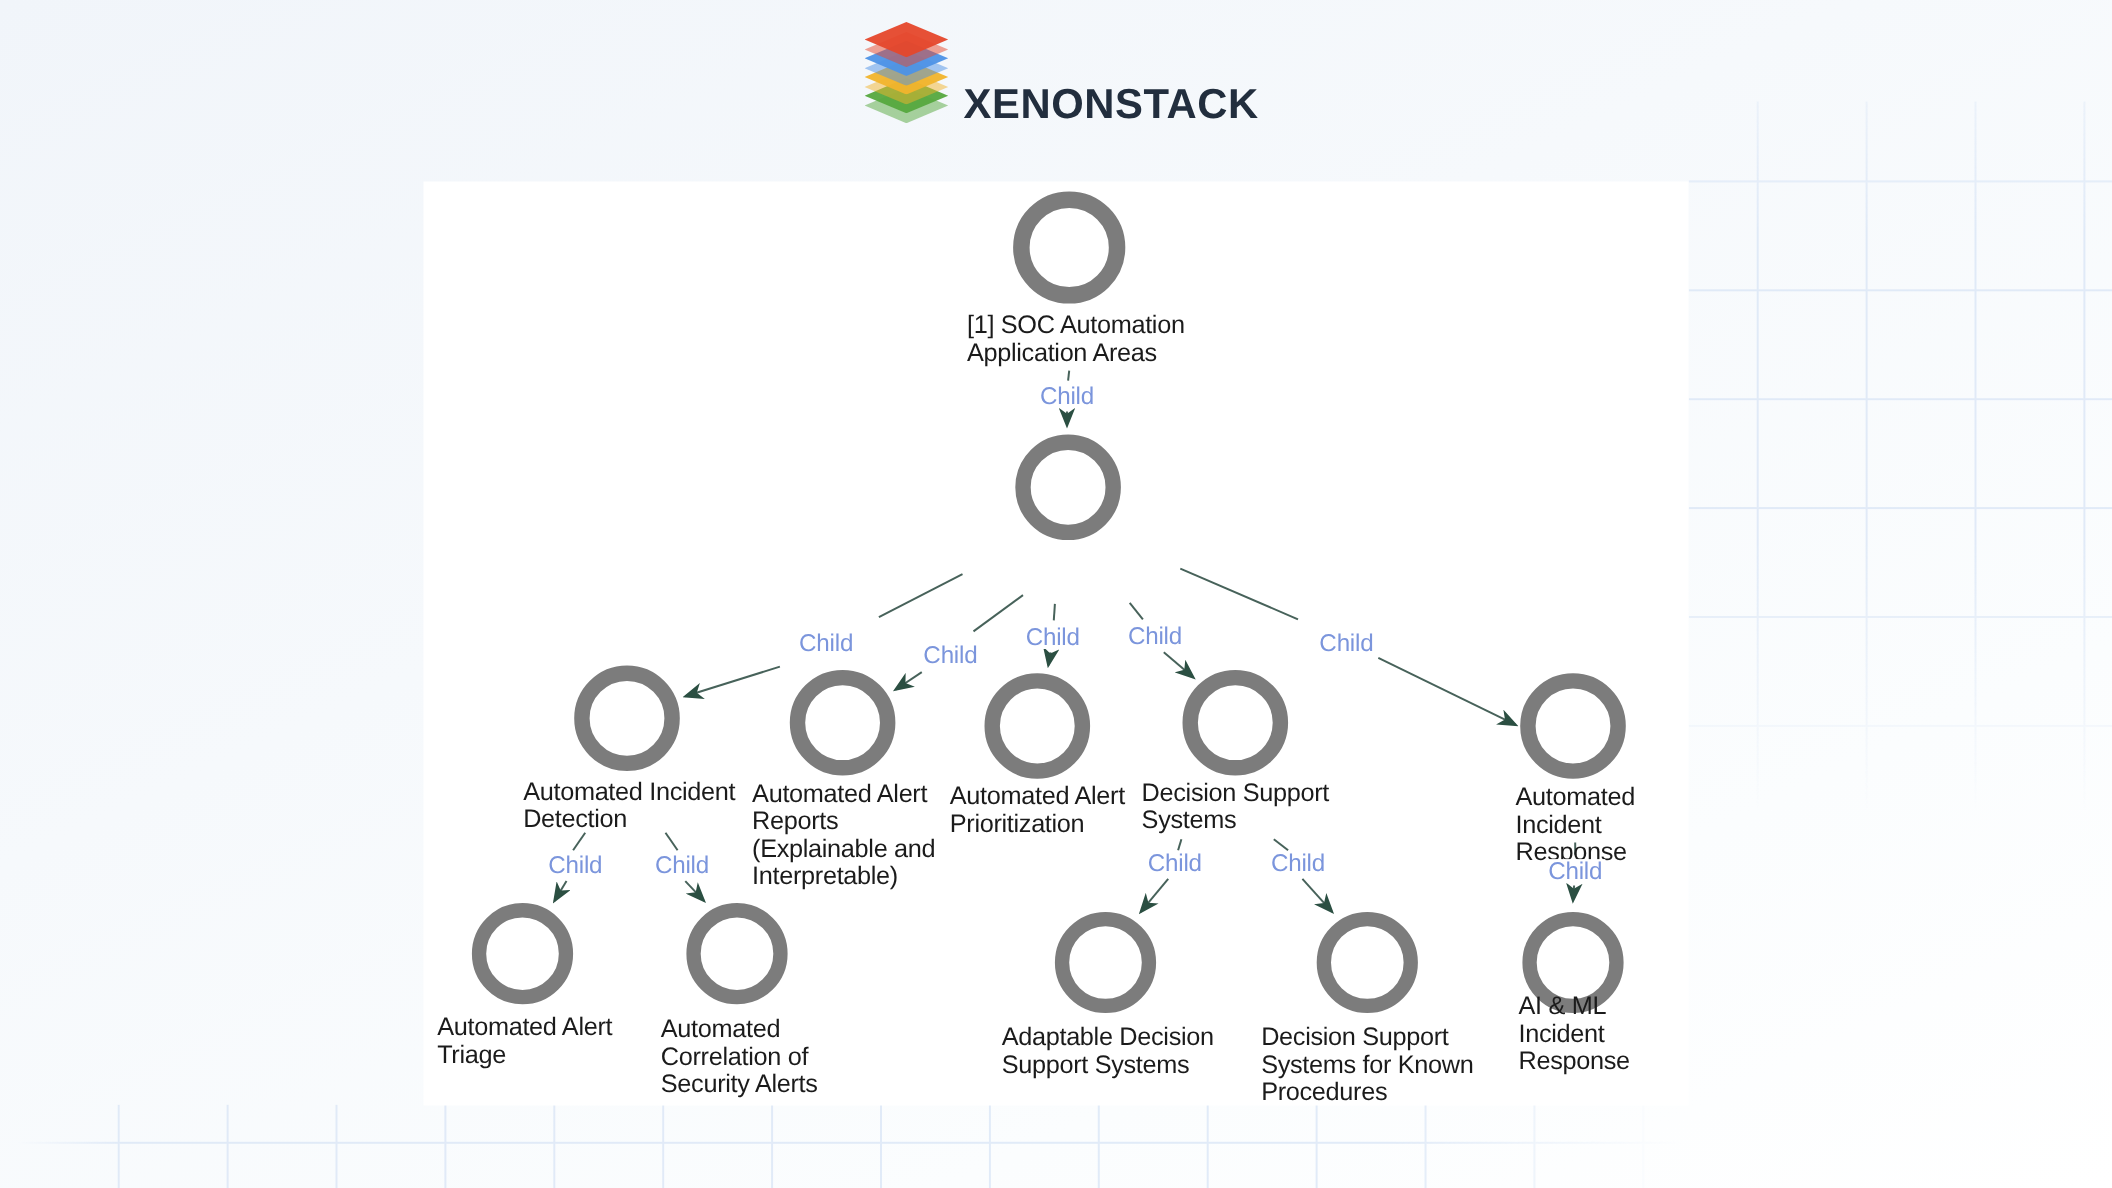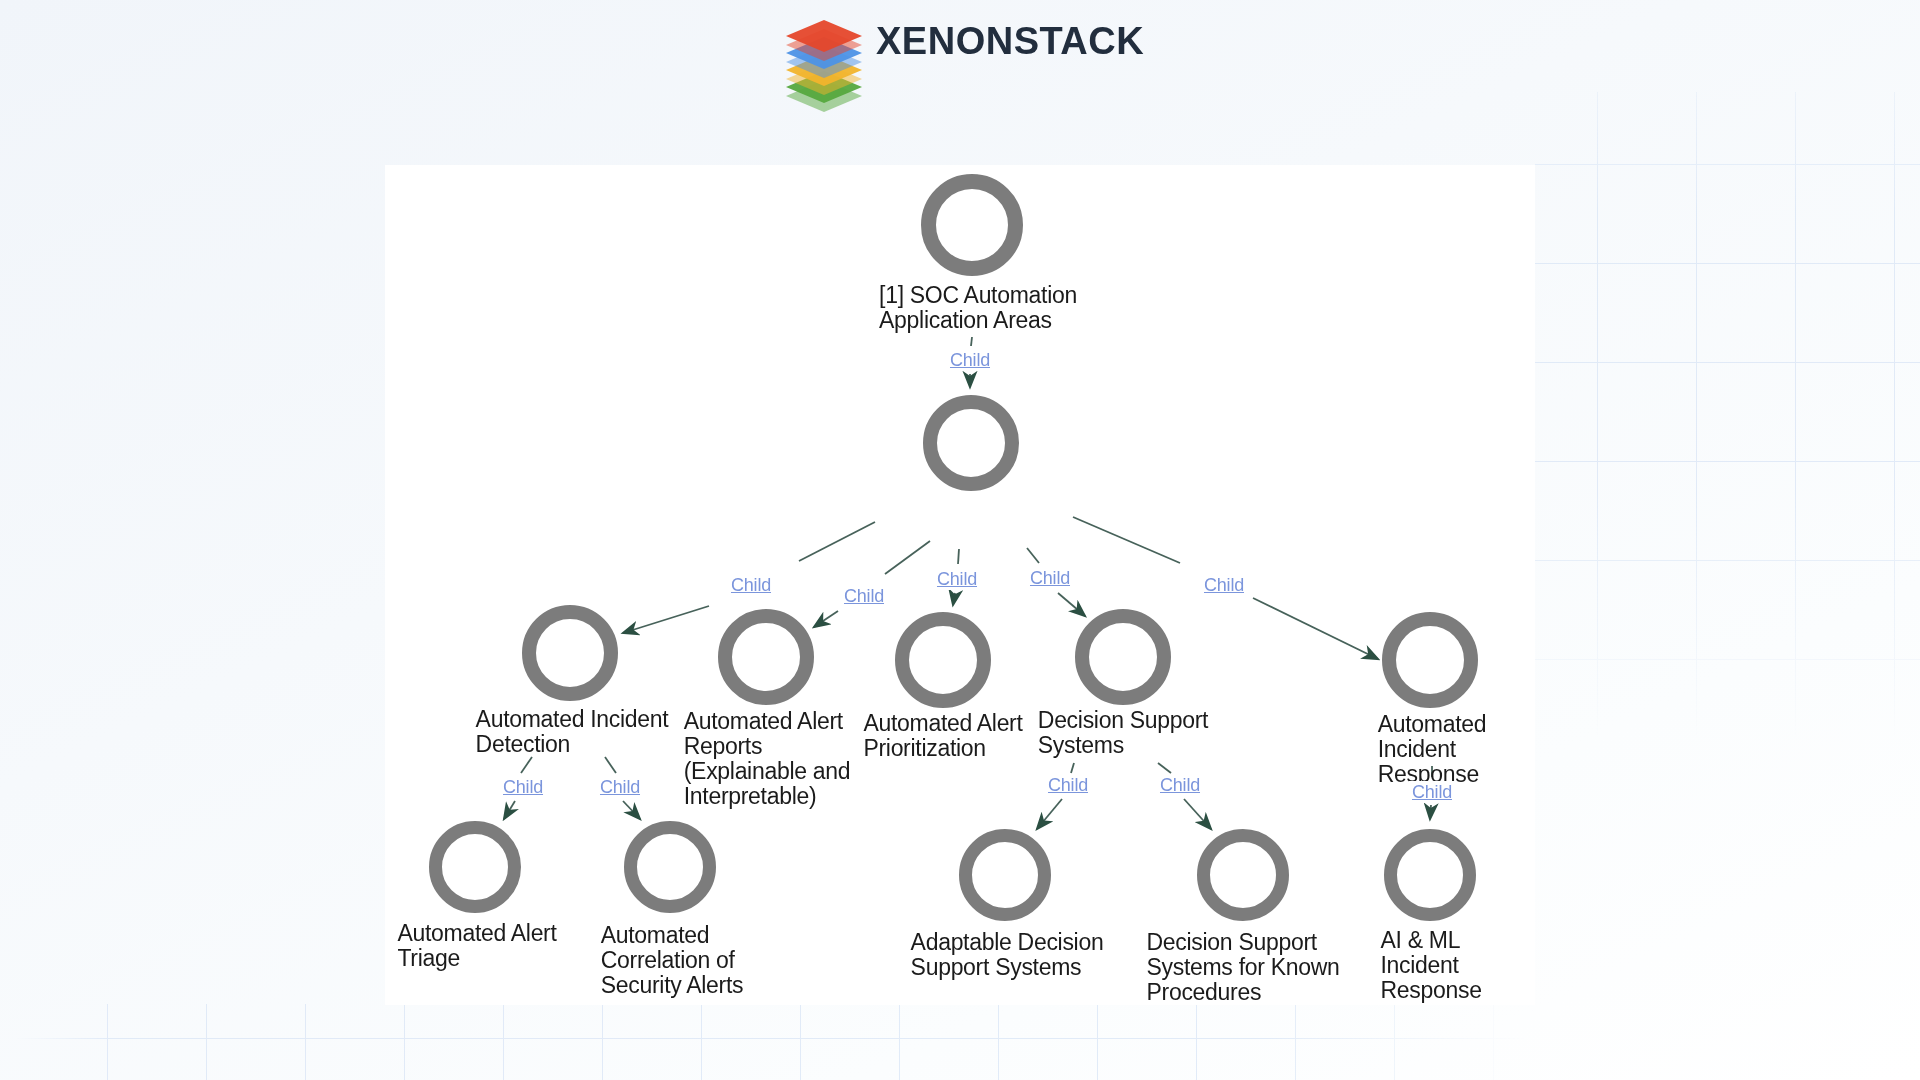--- a/index.html
+++ b/index.html
@@ -24,21 +24,21 @@
             mask-image:linear-gradient(to bottom,rgba(0,0,0,.5) 0,#000 18%, #000 62%, transparent 100%);
   }
   .grid-bottom{
     left:0;top:1004px;width:1545px;height:76px;
     background-position:8px 34px;
     -webkit-mask-image:linear-gradient(to right,transparent 1%,#000 7%,#000 82%,transparent 99%);
             mask-image:linear-gradient(to right,transparent 1%,#000 7%,#000 82%,transparent 99%);
   }
   
   .logo{
-    position:absolute;left:786px;top:20px;display:flex;align-items:flex-start;gap:14px;
+    position:absolute;left:786px;top:20px;display:flex;align-items:flex-end;gap:14px;
     cursor:pointer;text-decoration:none;
   }
   .logo-icon{position:relative;width:76px;height:94px;}
   .lg-layer{position:absolute;left:0;width:76px;height:32px;}
   .lg-layer .ext,.lg-layer .face{
     position:absolute;left:0;top:0;width:76px;height:32px;
     clip-path:polygon(50% 0,100% 50%,50% 100%,0 50%);
   }
   .lg-layer .ext{transform:translateY(9px);opacity:.5;}
   .lg-layer .face{opacity:.95;}
@@ -64,22 +64,22 @@
   .circle.lg{width:72px;height:72px;border-width:15px;}
   .circle.md{width:68px;height:68px;border-width:14px;}
   .circle.sm{width:66px;height:66px;border-width:13px;}
   .nlabel{
     position:absolute;transform:translateX(-50%);
     white-space:pre-line;text-align:left;
     font-size:23px;line-height:25px;color:#1B1B1B;letter-spacing:-0.3px;
   }
   .elabel{
     position:absolute;transform:translate(-50%,-50%);
-    font-size:18px;line-height:22px;color:#7B95DC;letter-spacing:-0.2px;
-    background:#fff;padding:0 3px;text-decoration:underline;
+    font-size:22px;line-height:22px;color:#7B95DC;letter-spacing:-0.2px;
+    background:#fff;padding:0 3px;
   }
 </style>
 </head>
 <body>
 
 <div class="grid grid-right"></div>
 <div class="grid grid-bottom"></div>
 
 <a class="logo">
   <span class="logo-icon">
@@ -176,21 +176,21 @@
   <div class="nlabel" style="left:92px;top:756px">Automated Alert
 Triage</div>
   <div class="nlabel" style="left:287px;top:758px">Automated
 Correlation of
 Security Alerts</div>
   <div class="nlabel" style="left:622px;top:765px">Adaptable Decision
 Support Systems</div>
   <div class="nlabel" style="left:858px;top:765px">Decision Support
 Systems for Known
 Procedures</div>
-  <div class="nlabel" style="left:1047px;top:763px">AI &amp; ML Incident
+  <div class="nlabel" style="left:1047px;top:737px">AI &amp; ML Incident
 Response</div>
 
   <span class="elabel" style="left:585px;top:195px">Child</span>
   <span class="elabel" style="left:366px;top:420px">Child</span>
   <span class="elabel" style="left:479px;top:431px">Child</span>
   <span class="elabel" style="left:572px;top:414px">Child</span>
   <span class="elabel" style="left:665px;top:413px">Child</span>
   <span class="elabel" style="left:839px;top:420px">Child</span>
   <span class="elabel" style="left:138px;top:622px">Child</span>
   <span class="elabel" style="left:235px;top:622px">Child</span>

